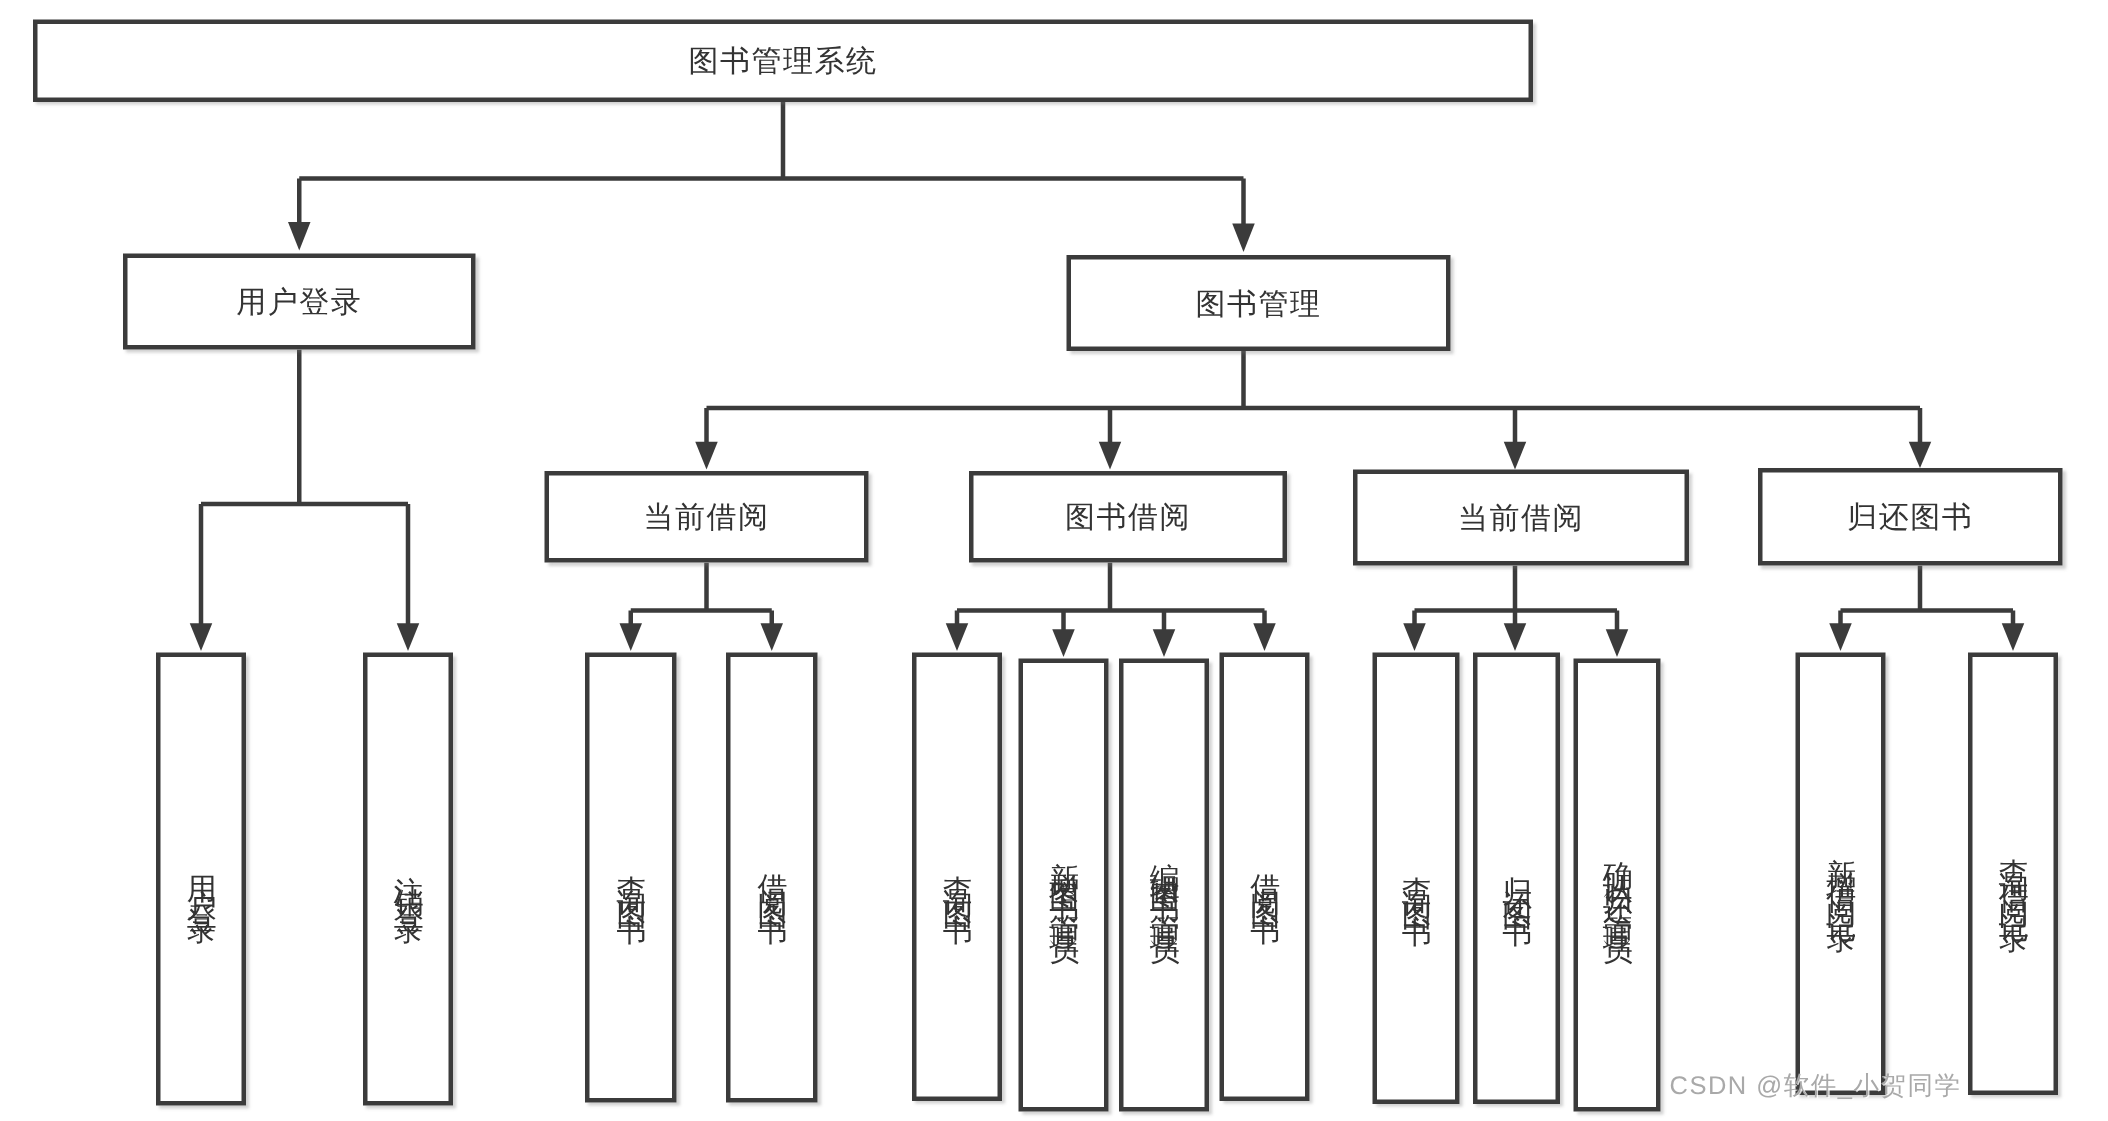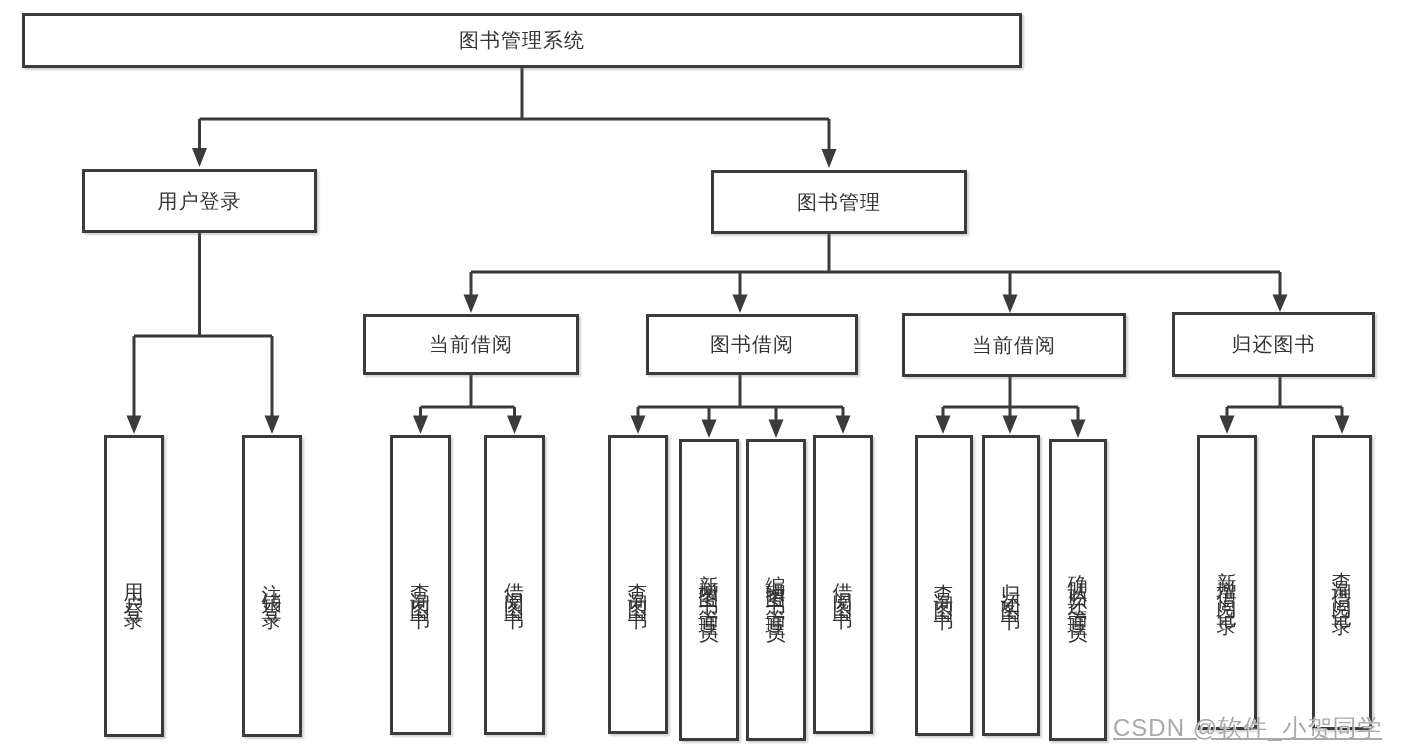--- a/index.html
+++ b/index.html
@@ -55,27 +55,26 @@
     letter-spacing:9px;
     font-size:20px;
     line-height:1;
     text-align:center;
   }
   .leaf.tight{letter-spacing:7px;}
   .watermark{
     position:absolute;
     left:1113px;
     top:712px;
-    font-size:24px;
+    font-size:17px;
     color:var(--watermark);
     letter-spacing:1px;
     z-index:5;
     white-space:nowrap;
     text-shadow:1px 1px 0 rgba(255,255,255,0.8);
-    text-decoration:underline;
   }
 </style>
 </head>
 <body>
 
 <div class="canvas">
 
   <svg class="connectors" viewBox="0 0 1405 747" xmlns="http://www.w3.org/2000/svg" aria-hidden="true">
 
     <path d="M522 68 V119 M199.5 119 H829 M199.5 119 V151 M829 119 V152"></path>

